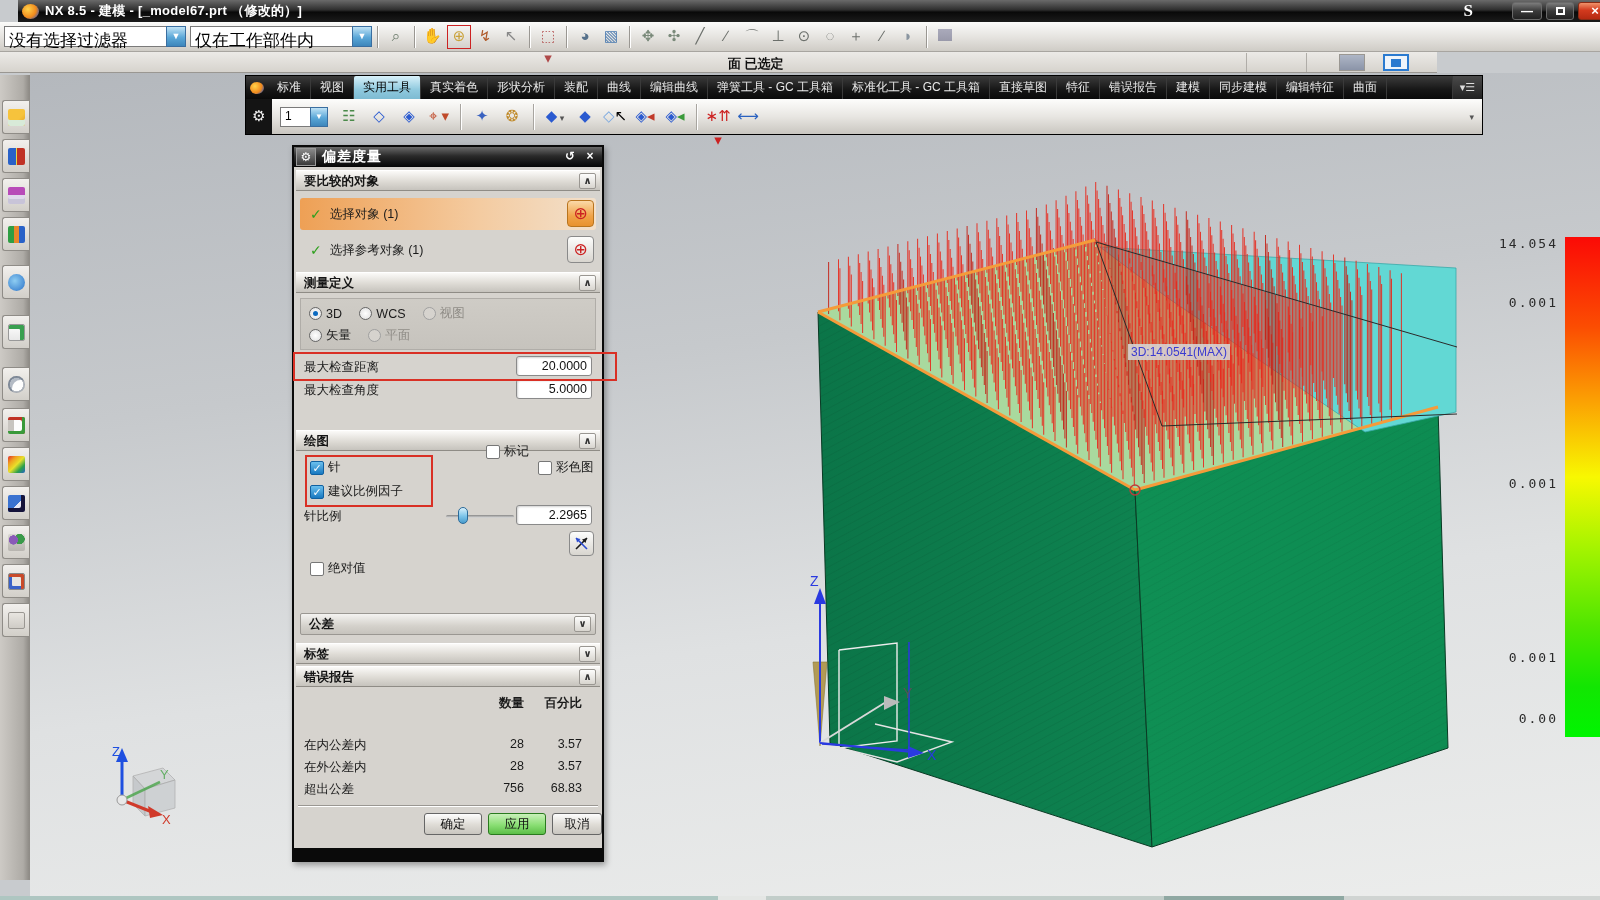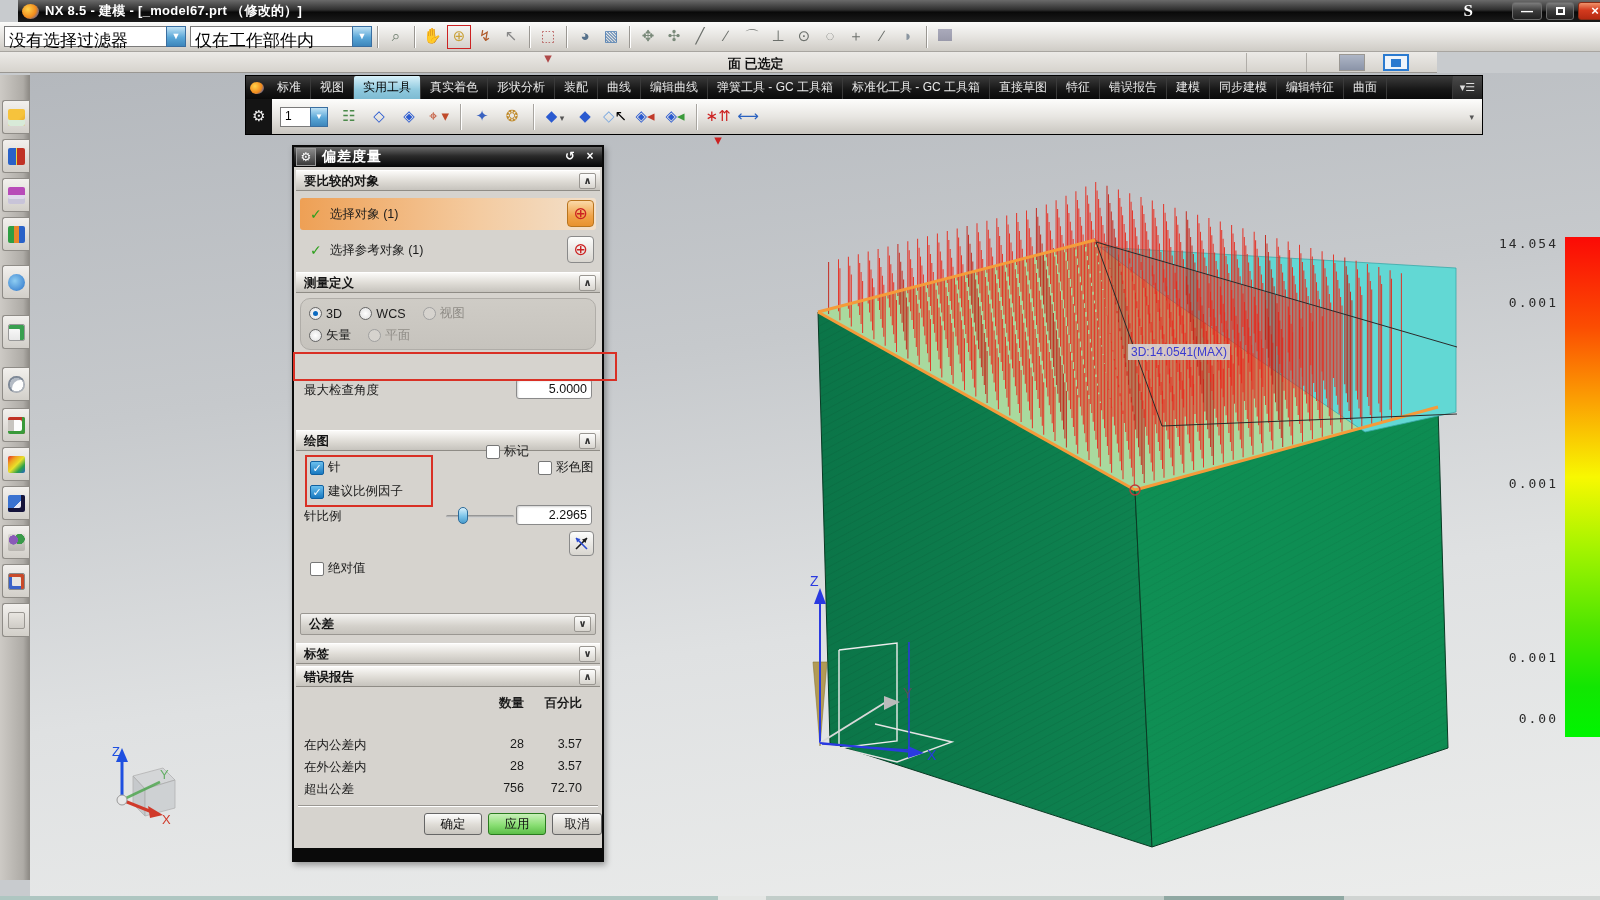--- a/index.html
+++ b/index.html
@@ -115,21 +115,21 @@
     background:linear-gradient(#fdfdfc,#d8d5cf); text-align:center; line-height:14px; font-size:10px; font-weight:bold; color:#333; padding-left:0; }
 
   .sel-row { position:absolute; left:6px; width:296px; height:32px; border-radius:3px; display:flex; align-items:center; }
   .sel-row.orange { background:linear-gradient(to right,#eea055,#f4cba0 60%,#f2e0cb); }
   .checkmark { color:#2fa01e; font-weight:bold; font-size:14px; margin:0 8px 0 10px; }
   .sel-label { font-size:12.5px; color:#1a1a1a; }
   .xhair-btn { position:absolute; right:2px; top:2px; width:27px; height:27px; border:1px solid #8a8a8a; border-radius:4px;
     background:linear-gradient(#fdfdfc,#d8d5cf); text-align:center; line-height:25px; font-size:17px; color:#c22; }
   .xhair-btn.active { background:linear-gradient(#fbd9a8,#f0a348 60%,#e8922f); border-color:#b8741e; }
 
-  .sunken { position:absolute; left:6px; width:296px; background:linear-gradient(#cfccc6,#c6c3bd); border:1px solid #b0ada8; border-radius:10px; }
+  .sunken { position:absolute; left:6px; width:296px; background:linear-gradient(#cfccc6,#c6c3bd); border:1px solid #b0ada8; border-radius:0; }
   .radio { display:inline-flex; align-items:center; margin-right:14px; }
   .radio .rdot { width:13px; height:13px; border-radius:50%; border:1px solid #666; background:radial-gradient(#fff,#dcdcdc); margin-right:4px; position:relative; }
   .radio.sel .rdot::after { content:""; position:absolute; left:3px; top:3px; width:5px; height:5px; border-radius:50%; background:#0b6ac0; }
   .radio .rlabel { font-size:12.5px; color:#1a1a1a; }
   .radio.dis .rlabel { color:#8f8c86; }
   .radio.dis .rdot { background:#d6d3ce; border-color:#a0a0a0; }
 
   .fld-row { position:absolute; left:6px; width:296px; height:22px; }
   .fld-row .flabel { position:absolute; left:4px; top:3px; font-size:12.5px; color:#1a1a1a; }
   .fld-box { position:absolute; right:4px; top:0; width:76px; height:20px; background:#fff; border:1px solid #8a8a8a; border-radius:3px;
@@ -1234,20 +1234,24 @@
     <br>
     <span class="radio" style="margin-top:4px">
         <span class="rdot"></span>
         <span class="rlabel">矢量</span>
       </span>
     <span class="radio dis" style="margin-top:4px">
         <span class="rdot"></span>
         <span class="rlabel">平面</span>
       </span>
   </div>
+  <div class="fld-row" style="top:209px">
+    <span class="flabel">最大检查距离</span>
+    <span class="fld-box">20.0000</span>
+  </div>
   <div class="fld-row" style="top:232px">
     <span class="flabel">最大检查角度</span>
     <span class="fld-box">5.0000</span>
   </div>
 
   <div class="grp-hdr" style="top:283px">
     <span>绘图</span>
     <span class="chev">∧</span>
   </div>
   <span class="cb on abs" style="left:16px;top:312px">
@@ -1309,21 +1313,21 @@
     <span class="c3">3.57</span>
   </div>
   <div class="tbl-row" style="top:610px">
     <span class="c1">在外公差内</span>
     <span class="c2">28</span>
     <span class="c3">3.57</span>
   </div>
   <div class="tbl-row" style="top:632px">
     <span class="c1">超出公差</span>
     <span class="c2">756</span>
-    <span class="c3">72.70</span>
+    <span class="c3">68.83</span>
   </div>
 
   <div id="dlg-sep" style="top:658px"></div>
   <span class="dlg-btn" style="left:130px;top:666px">确定</span>
   <span class="dlg-btn green" style="left:194px;top:666px">应用</span>
   <span class="dlg-btn" style="left:258px;top:666px;width:50px">取消</span>
   <div id="dlg-btm"></div>
 </div>
 
 <div class="red-annot" style="left:293px;top:352px;width:324px;height:29px"></div>

